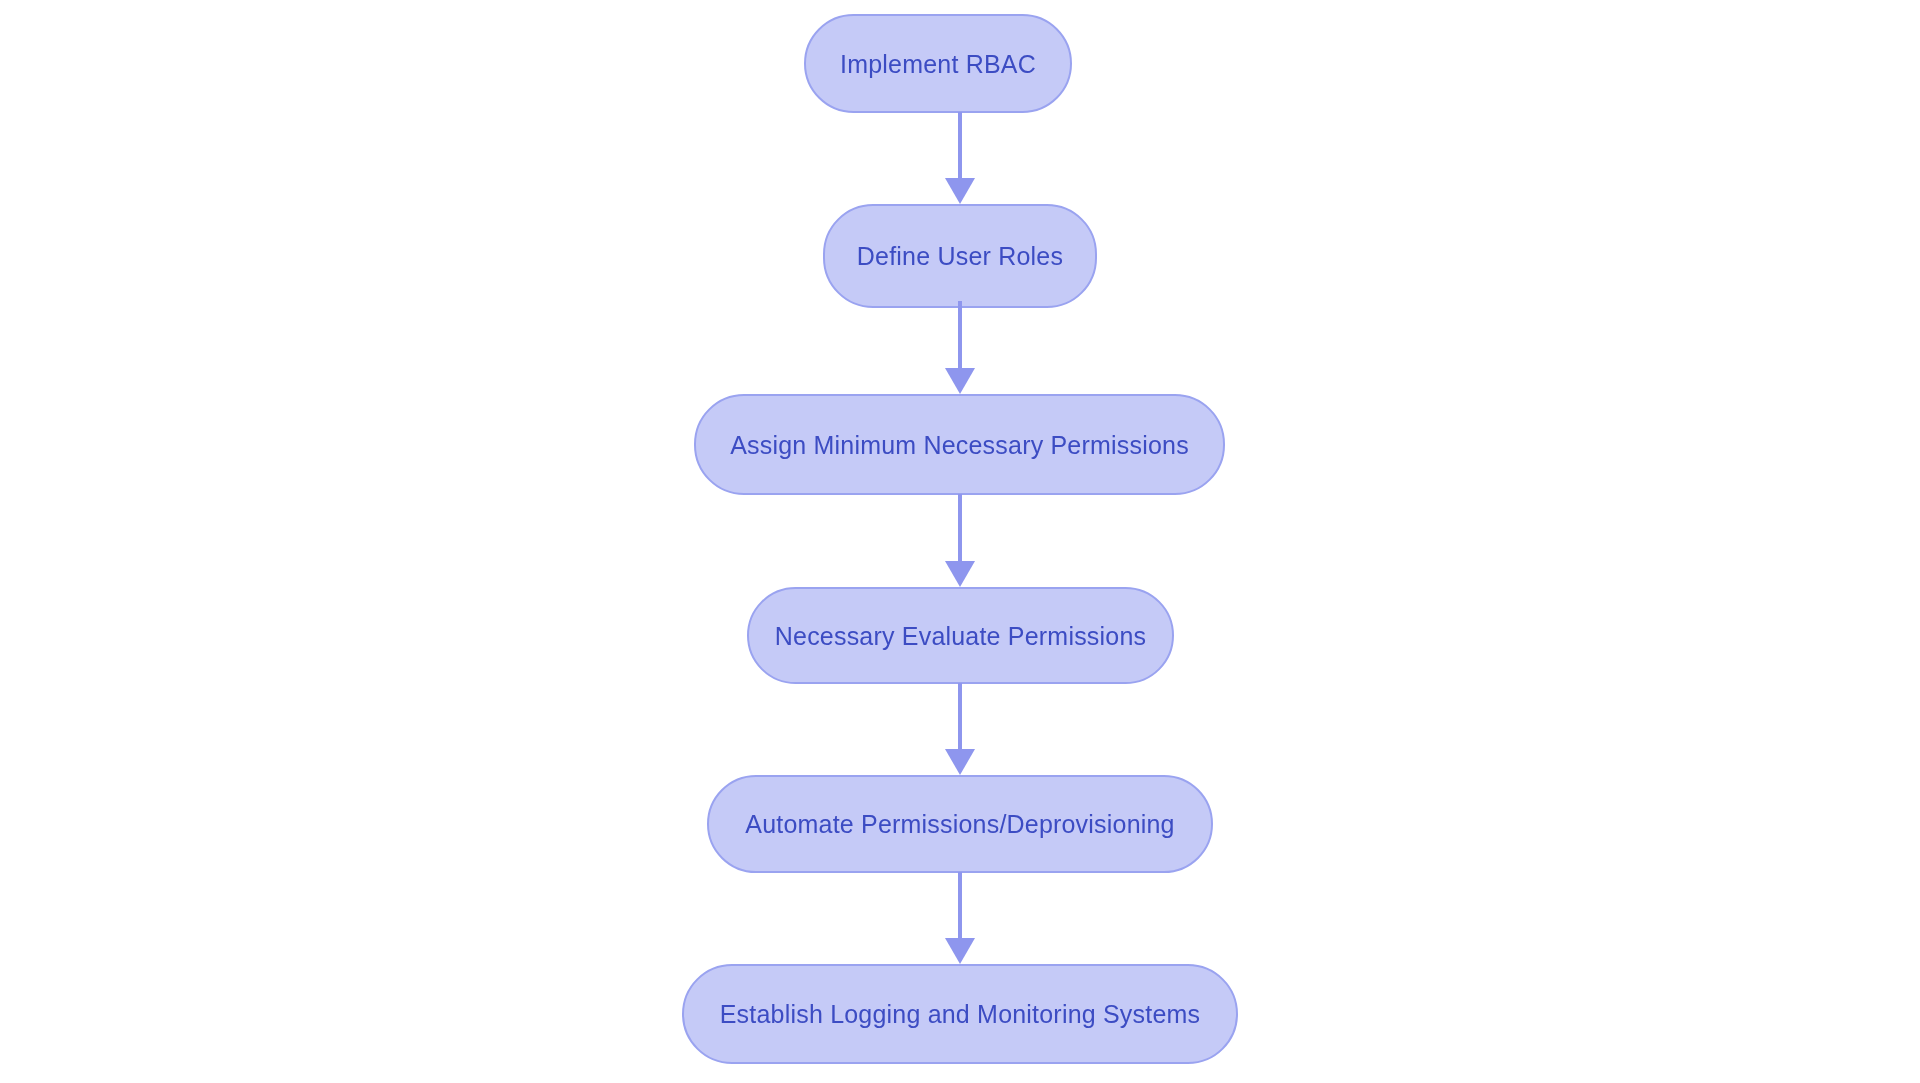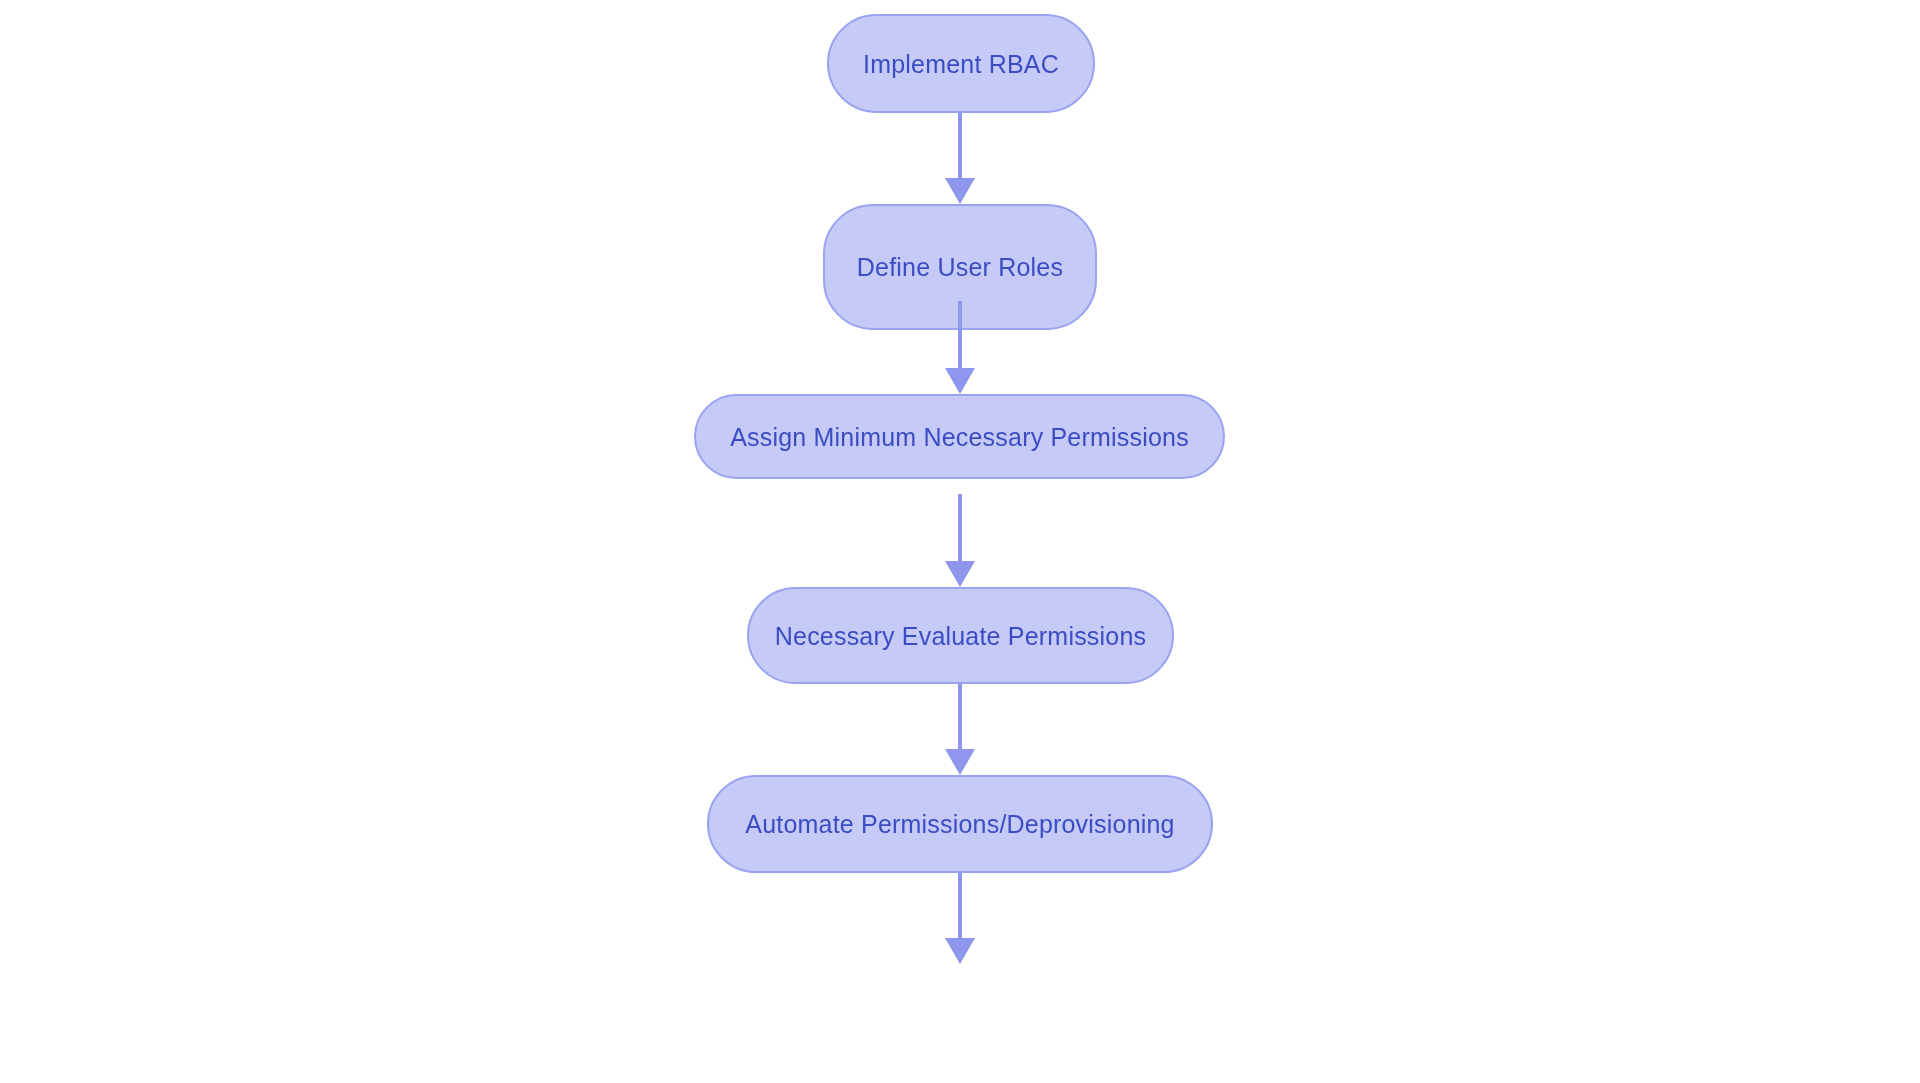--- a/index.html
+++ b/index.html
@@ -46,40 +46,43 @@
     border-left: 15px solid transparent;
     border-right: 15px solid transparent;
     border-top: 26px solid var(--arrow, #8e96ee);
   }
 </style>
 </head>
 <body>
 
 <div class="canvas" style="--bg: #ffffff; --node-fill: #c5caf7; --node-border: #9aa3f0; --node-text: #3c4cc3; --arrow: #8e96ee;">
 
-  <div class="node" style="left:827px; top:14px; width:268px; height:99px;">
+  <div class="node" style="left:804px; top:14px; width:268px; height:99px;">
     <span class="node-label">Implement RBAC</span>
   </div>
 
-  <div class="node" style="left:823px; top:204px; width:274px; height:126px;text-align:right;">
+  <div class="node" style="left:823px; top:204px; width:274px; height:104px;text-align:right;">
     <span class="node-label">Define User Roles</span>
   </div>
 
-  <div class="node" style="left:694px; top:394px; width:531px; height:85px;">
+  <div class="node" style="left:694px; top:394px; width:531px; height:101px;">
     <span class="node-label">Assign Minimum Necessary Permissions</span>
   </div>
 
   <div class="node" style="left:747px; top:587px; width:427px; height:97px;">
     <span class="node-label">Necessary Evaluate Permissions</span>
   </div>
 
   <div class="node" style="left:707px; top:775px; width:506px; height:98px;">
     <span class="node-label">Automate Permissions/Deprovisioning</span>
   </div>
 
+  <div class="node" style="left:682px; top:964px; width:556px; height:100px;">
+    <span class="node-label">Establish Logging and Monitoring Systems</span>
+  </div>
 
   <div>
     <div class="arrow-stem" style="left:958px; top:112px; height:67px;"></div>
     <div class="arrow-head" style="left:945px; top:178px;"></div>
   </div>
 
   <div>
     <div class="arrow-stem" style="left:958px; top:301px; height:67px;"></div>
     <div class="arrow-head" style="left:945px; top:368px;"></div>
   </div>

